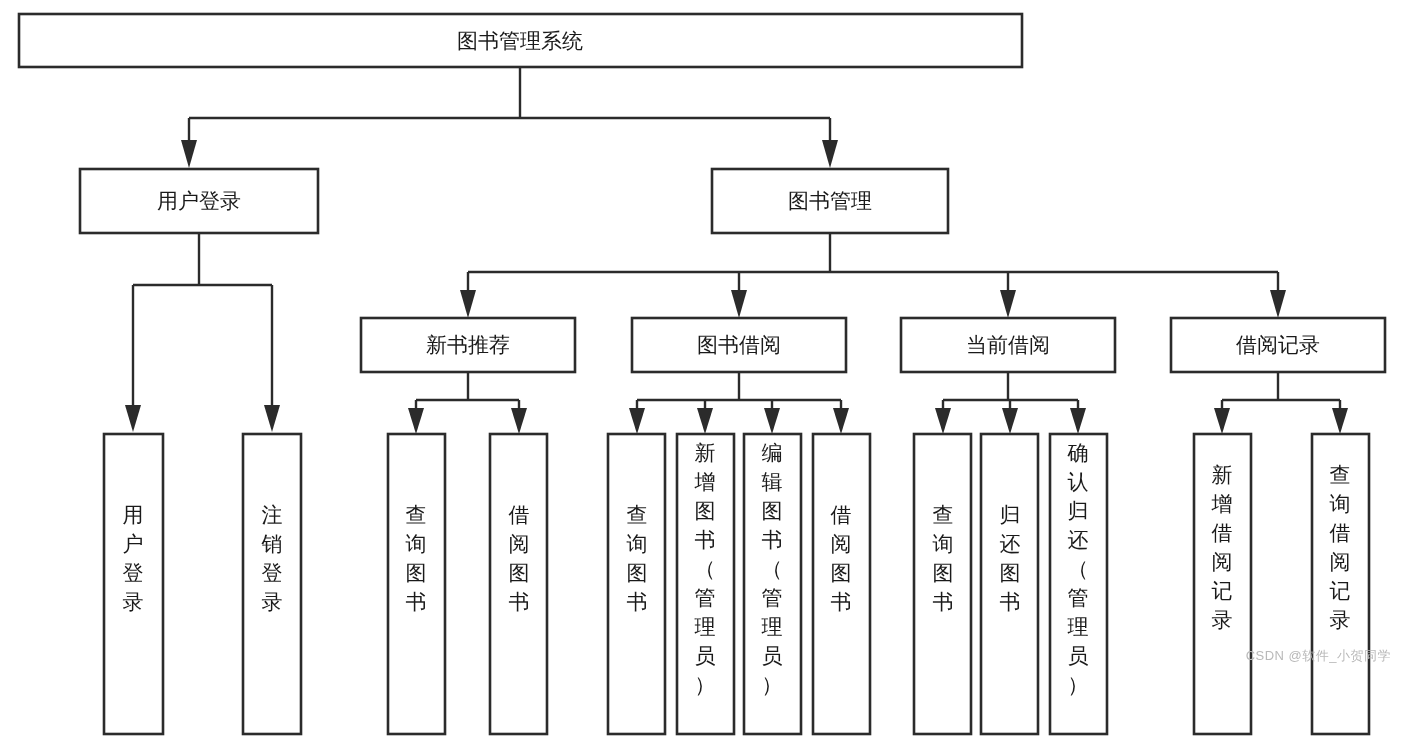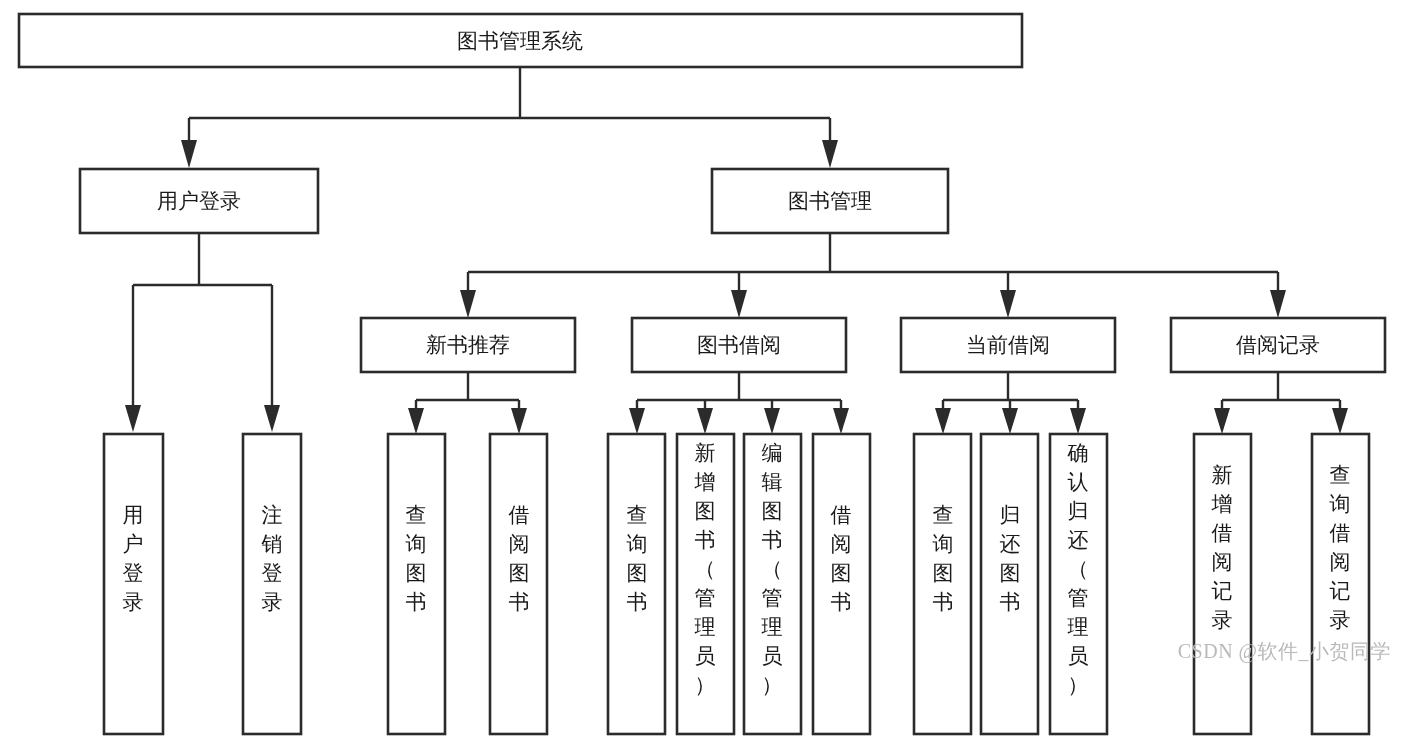--- a/index.html
+++ b/index.html
@@ -51,22 +51,22 @@
   .node-label-v {
     font-family: "Liberation Sans", "DejaVu Sans", sans-serif;
     font-size: 21px;
     fill: #1a1a1a;
     text-anchor: middle;
   }
   .watermark {
     position: absolute;
     right: 14px;
     bottom: 6px;
-    font-family: Liberation Serif, serif;
-    font-size: 20px;
+    font-family: Liberation Sans, sans-serif;
+    font-size: 13px;
     color: #b9b9b9;
     letter-spacing: 0.5px;
     white-space: nowrap;
     user-select: none;
   }
 </style>
 </head>
 <body>
 
 <div id="diagram-root">

